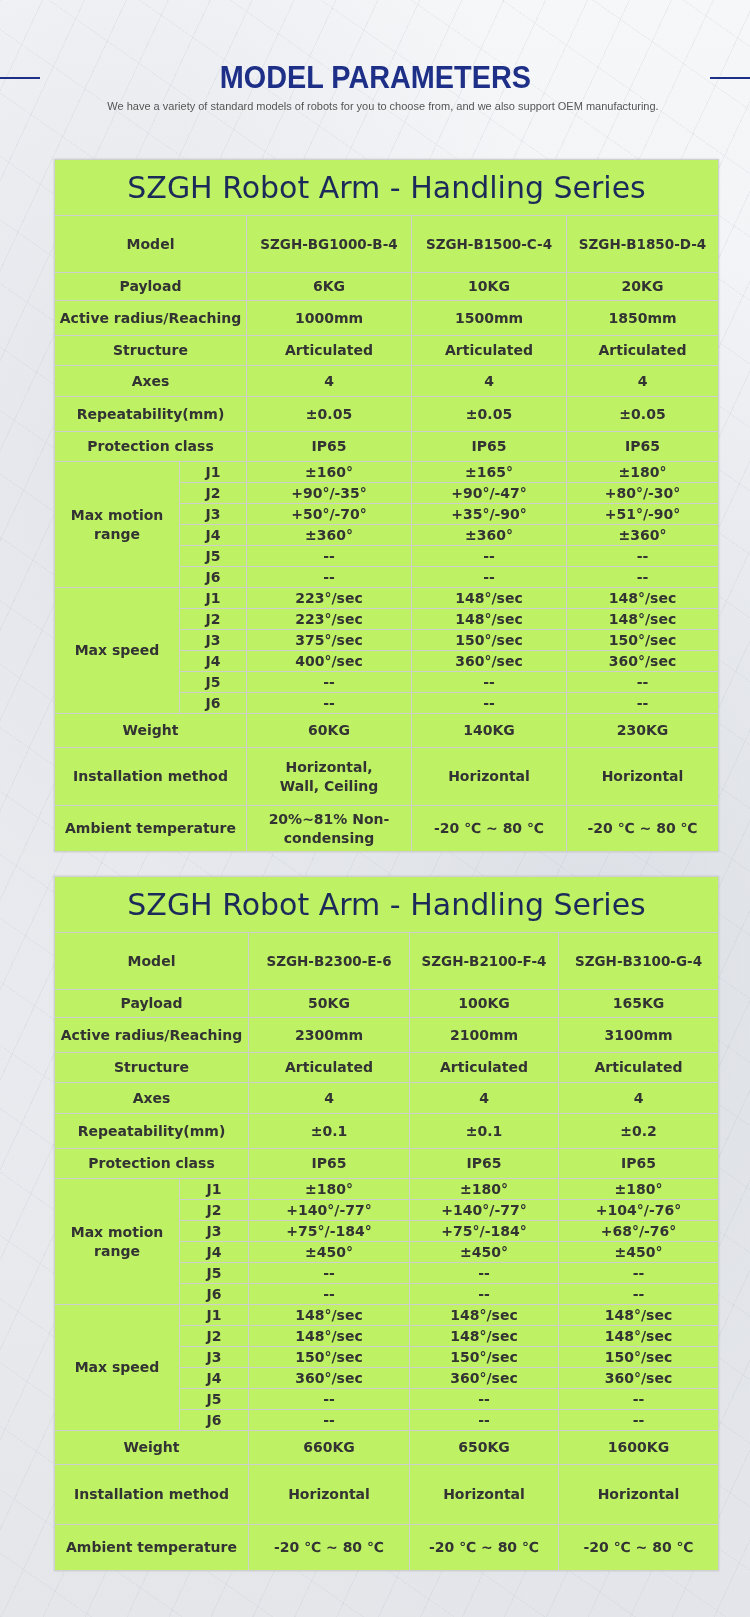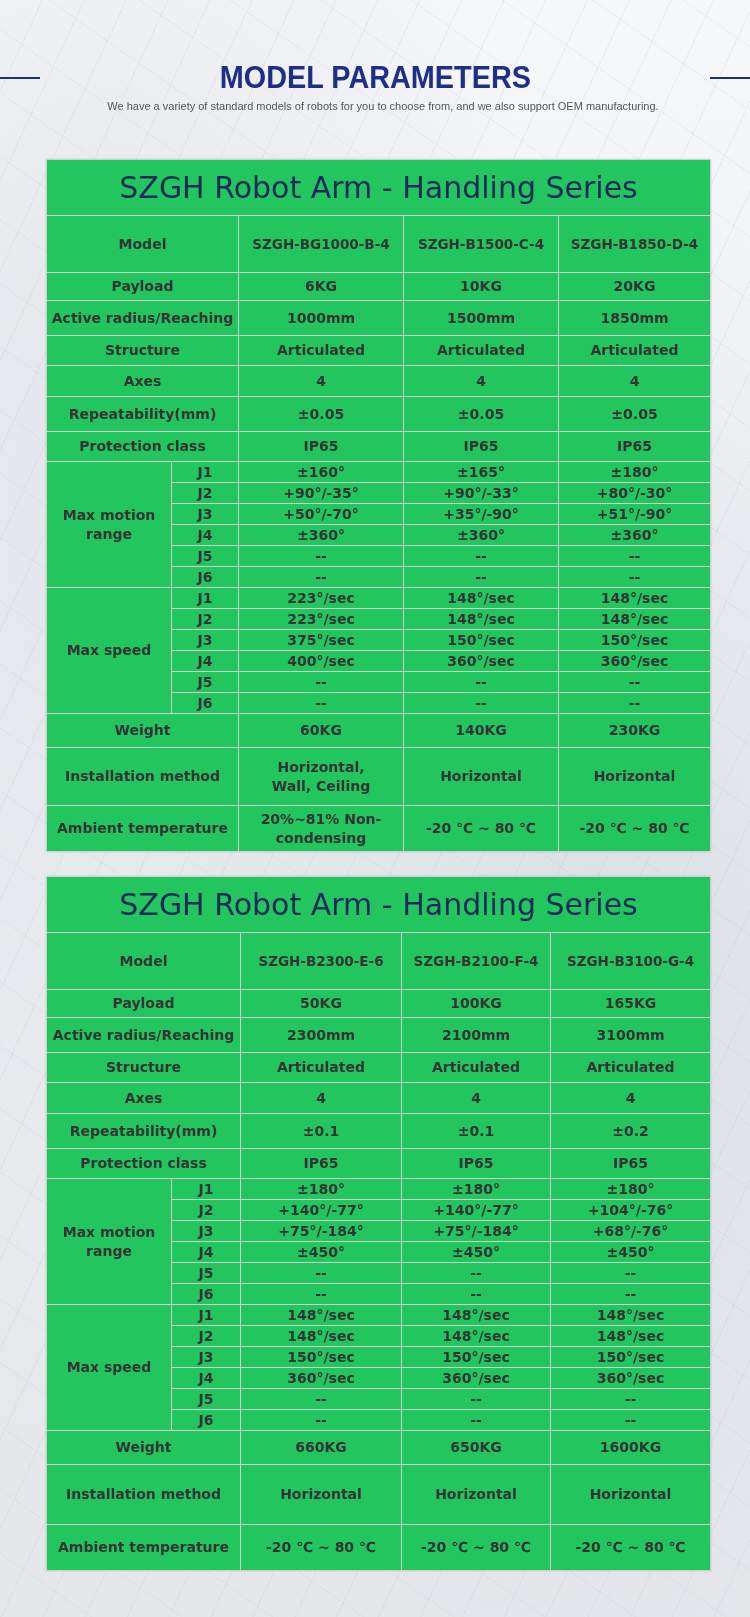--- a/index.html
+++ b/index.html
@@ -21,22 +21,22 @@
   .header .title-wrap { display: flex; justify-content: space-between; align-items: center; gap: 16px; }
   .header .dash { width: 40px; height: 2px; background: #1d2f86; }
   .header h1 {
     margin: 0; font-family: "Liberation Sans", sans-serif; font-weight: bold;
     font-size: 31px; color: #1d2f86; letter-spacing: 0px; transform: scaleX(0.93);
   }
   .header .sub {
     margin-top: 4px; font-family: "Liberation Sans", sans-serif; font-size: 11px; color: #555; margin-left: 16px;
   }
   table.spec {
-    position: absolute; left: 46px; width: 664px;
-    border-collapse: collapse; background: #22c55e; table-layout: fixed;
+    position: absolute; left: 54px; width: 664px;
+    border-collapse: collapse; background: #bef264; table-layout: fixed;
     box-shadow: 0 0 2px rgba(0,0,0,0.15);
   }
   table.spec td {
     border: 1px solid #cfcfcf; text-align: center; vertical-align: middle;
     font-family: "DejaVu Sans", sans-serif; font-weight: bold; font-size: 14px;
     color: #333; padding: 0 2px; line-height: 19px;
   }
   table.spec td.ttl {
     font-weight: normal; font-size: 30px; color: #1c2a5a; height: 55px;
     font-family: "DejaVu Sans", sans-serif; letter-spacing: 0px;
@@ -117,21 +117,21 @@
   <tr class="jr">
     <td rowspan="6" style="padding:0 12px">Max motion range</td>
     <td class="j">J1</td>
     <td>±160°</td>
     <td>±165°</td>
     <td>±180°</td>
   </tr>
   <tr class="jr">
     <td class="j">J2</td>
     <td>+90°/-35°</td>
-    <td>+90°/-33°</td>
+    <td>+90°/-47°</td>
     <td>+80°/-30°</td>
   </tr>
   <tr class="jr">
     <td class="j">J3</td>
     <td>+50°/-70°</td>
     <td>+35°/-90°</td>
     <td>+51°/-90°</td>
   </tr>
   <tr class="jr">
     <td class="j">J4</td>

